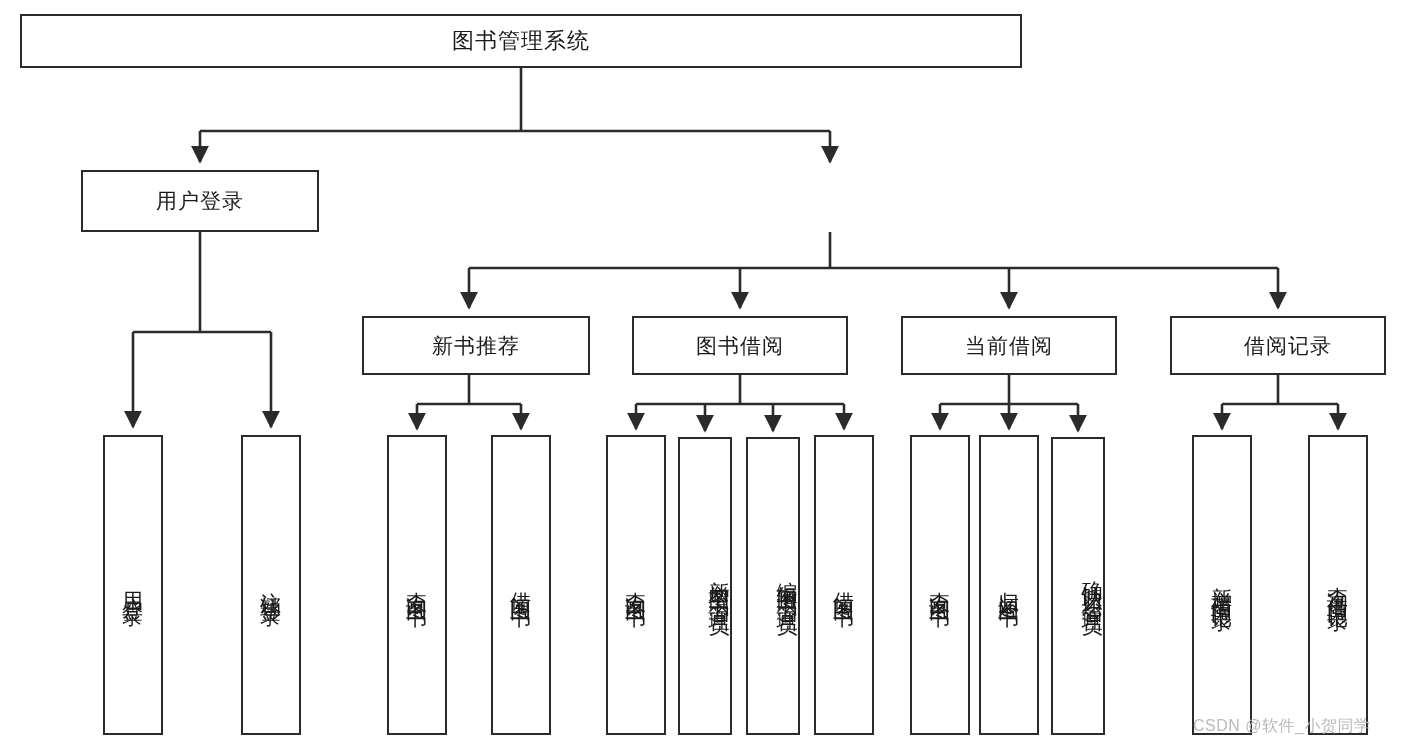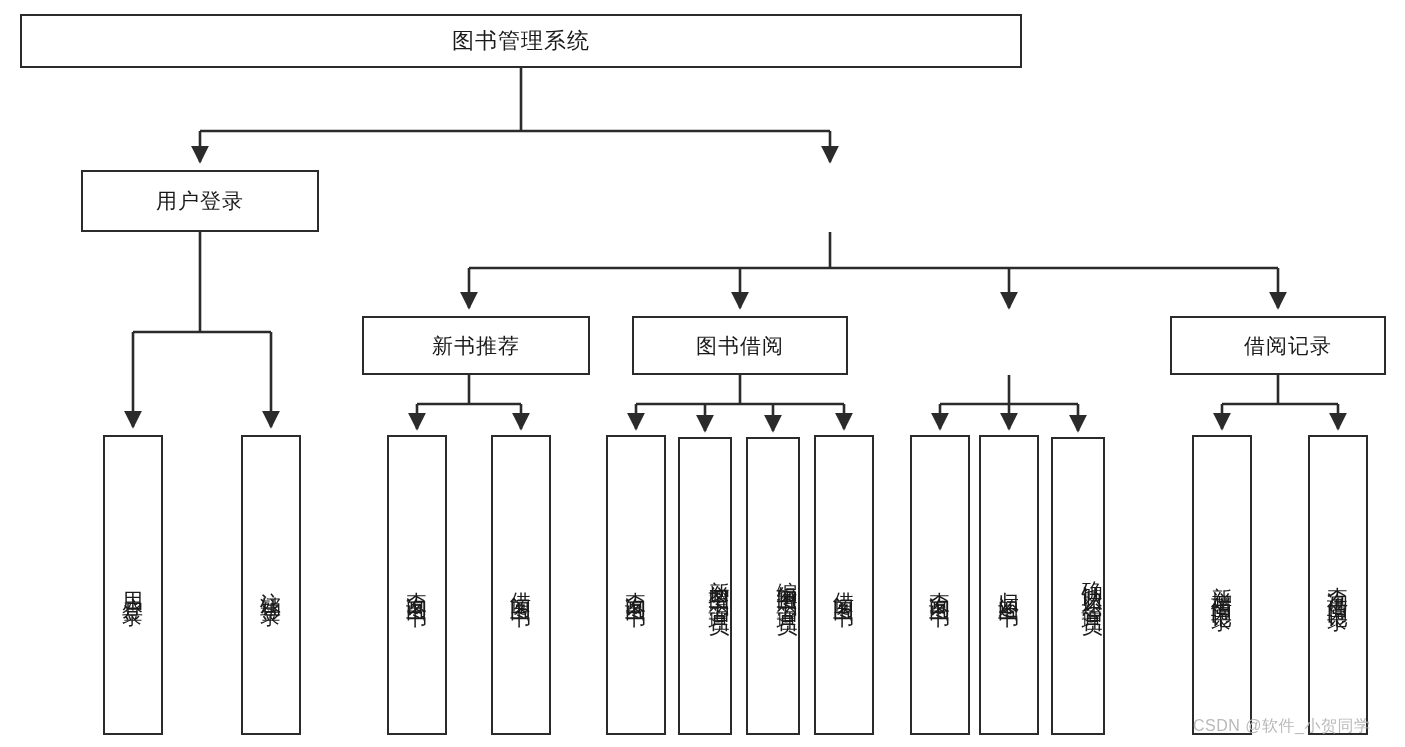--- a/index.html
+++ b/index.html
@@ -124,20 +124,21 @@
       <path d="M 1338 404 L 1338 429" marker-end="url(#arrow)"></path>
     </g>
   </svg>
 
   <div class="node horiz root" style="left:20px; top:14px; width:1002px; height:54px;">图书管理系统</div>
 
   <div class="node horiz" style="left:81px; top:170px; width:238px; height:62px;">用户登录</div>
 
   <div class="node horiz" style="left:362px; top:316px; width:228px; height:59px;">新书推荐</div>
   <div class="node horiz" style="left:632px; top:316px; width:216px; height:59px;">图书借阅</div>
+  <div class="node horiz" style="left:901px; top:316px; width:216px; height:59px;">当前借阅</div>
   <div class="node horiz" style="left:1170px; top:316px; width:216px; height:59px;padding-left:20px;">借阅记录</div>
 
   <div class="node vert" style="left:103px; top:435px; width:60px; height:300px;">用户登录</div>
   <div class="node vert" style="left:241px; top:435px; width:60px; height:300px;">注销登录</div>
 
   <div class="node vert" style="left:387px; top:435px; width:60px; height:300px;">查询图书</div>
   <div class="node vert" style="left:491px; top:435px; width:60px; height:300px;">借阅图书</div>
 
   <div class="node vert" style="left:606px; top:435px; width:60px; height:300px;">查询图书</div>
   <div class="node vert topalign" style="left:678px; top:437px; width:54px; height:298px;">新增图书（管理员）</div>

